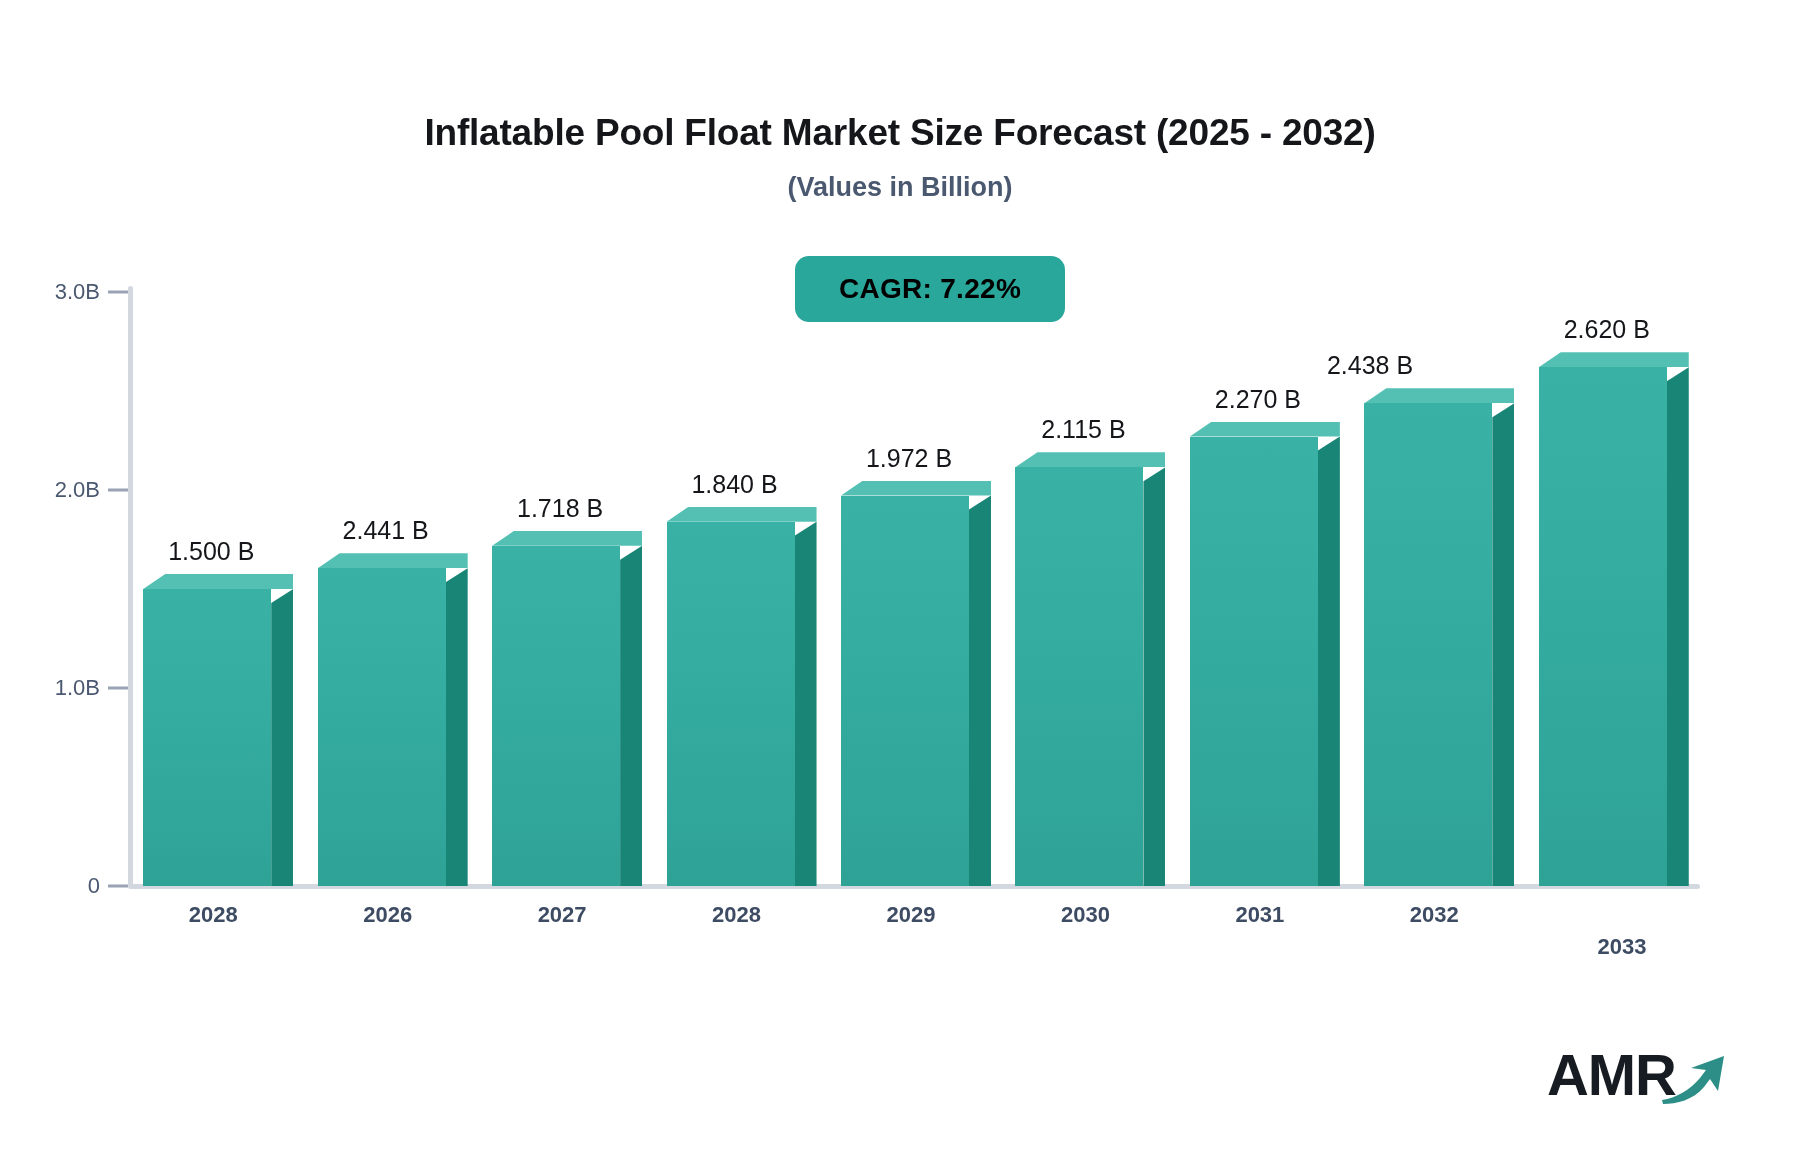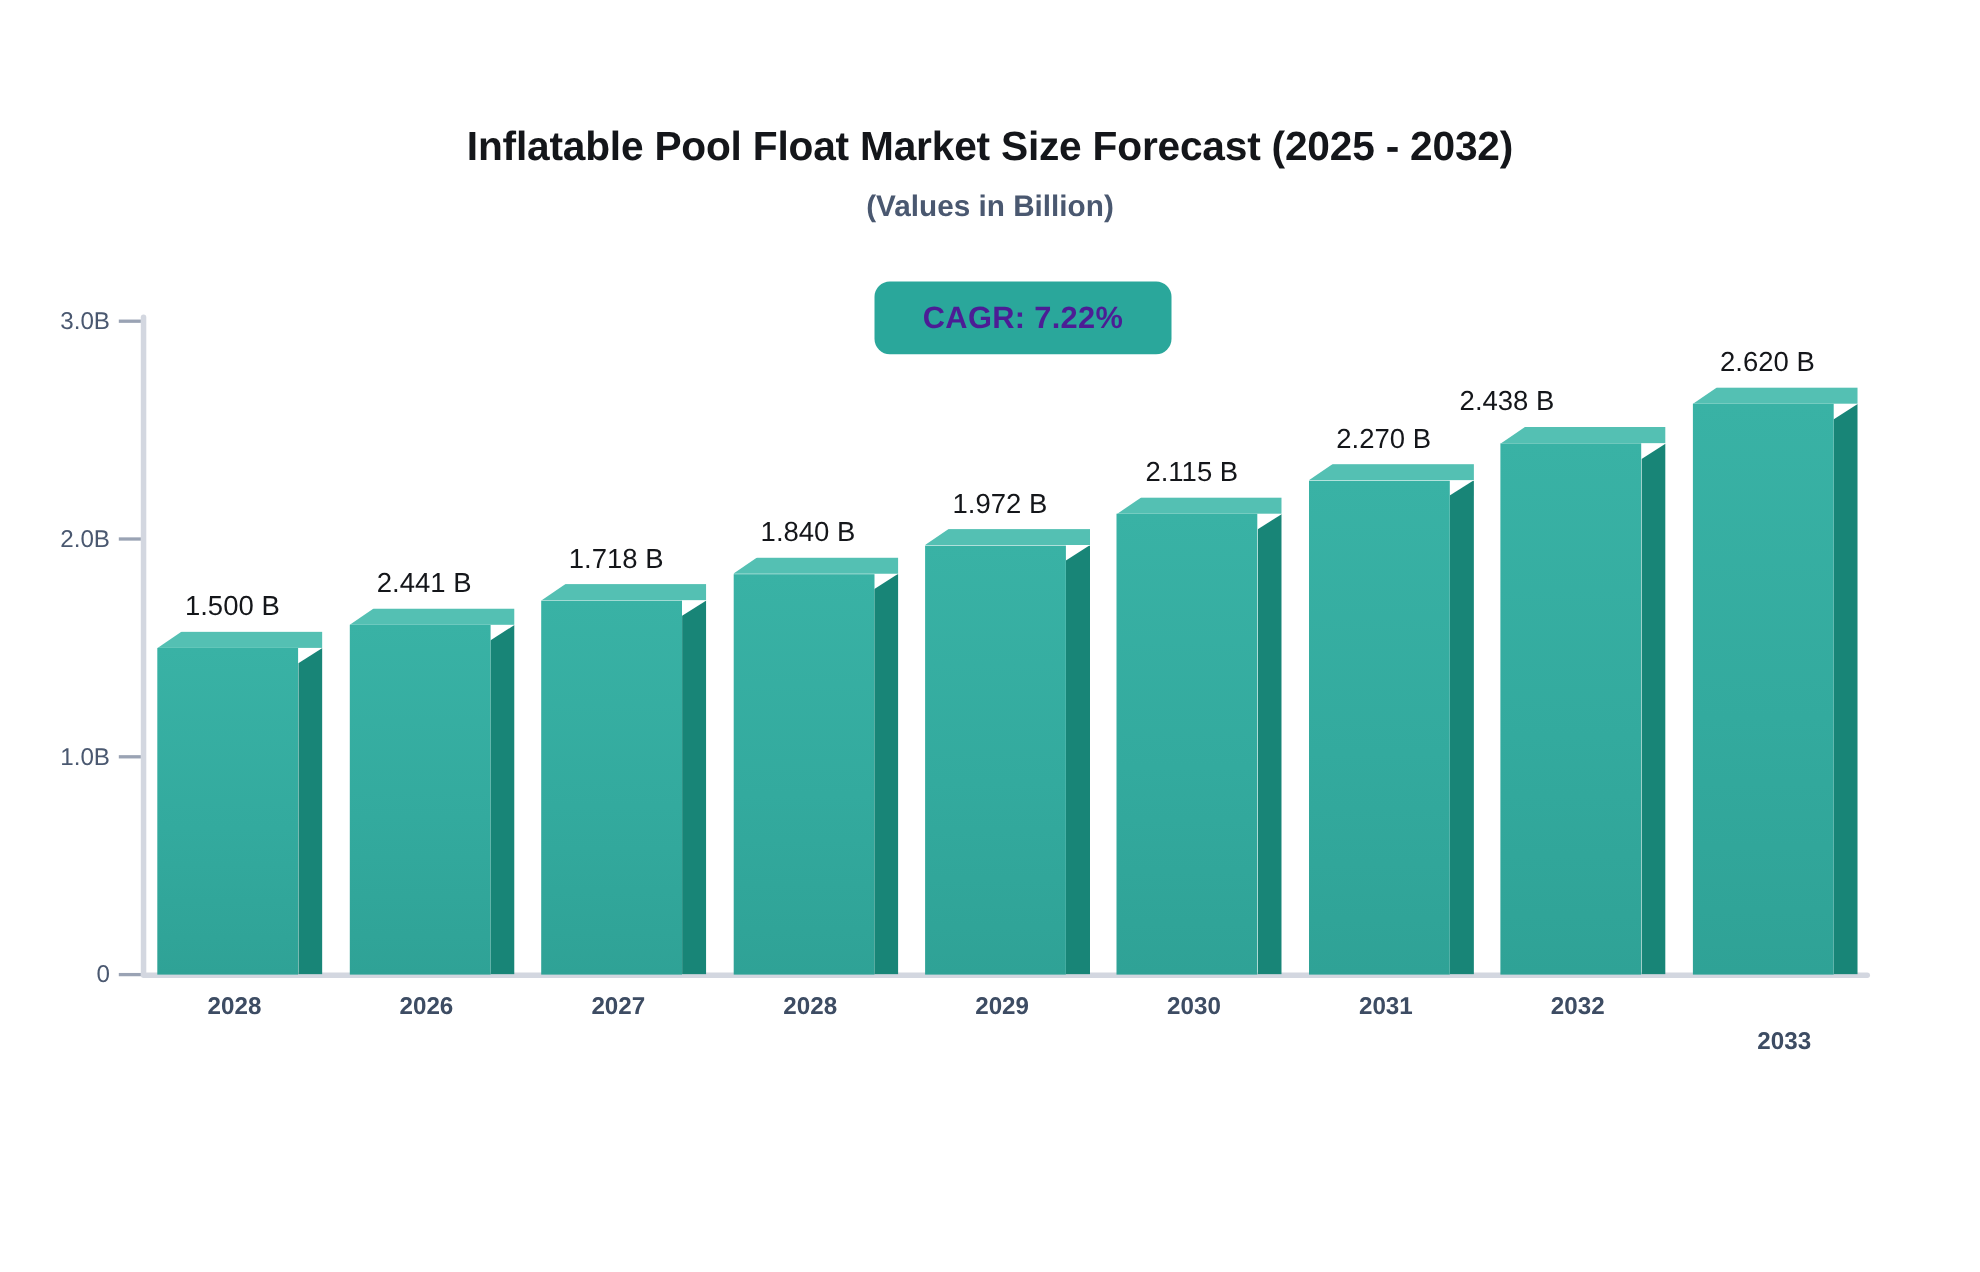--- a/index.html
+++ b/index.html
@@ -51,21 +51,21 @@
     top: 256px;
     width: 270px;
     height: 66px;
     border-radius: 14px;
     background: #2aa79b;
     display: flex;
     align-items: center;
     justify-content: center;
   }
   #cagr-badge .cagr-text {
-    color: #4c1d95;
+    color: #000000;
     font-size: 28px;
     font-weight: bold;
     letter-spacing: 0.3px;
   }
 
   
   #plot-area {
     position: absolute;
     left: 128px;
     top: 286px;
@@ -250,20 +250,28 @@
       <div class="x-tick-label" style="left: 387.667px;">2026</div>
       <div class="x-tick-label" style="left: 562.111px;">2027</div>
       <div class="x-tick-label" style="left: 736.556px;">2028</div>
       <div class="x-tick-label" style="left: 911px;">2029</div>
       <div class="x-tick-label" style="left: 1085.44px;">2030</div>
       <div class="x-tick-label" style="left: 1259.89px;">2031</div>
       <div class="x-tick-label" style="left: 1434.33px;">2032</div>
       <div class="x-tick-label" style="left: 1622px; margin-top: 32px;">2033</div>
     </div>
 
+  <div id="amr-logo">
+    <span class="amr-text">AMR</span>
+    <span class="amr-arrow">
+      <svg width="72" height="52" viewBox="0 0 72 52" xmlns="http://www.w3.org/2000/svg">
+        <path d="M2 48 C16 46 30 38 40 26 L46 18 L31 16 L64 4 L58 39 L50 27 L44 35 C33 48 17 52 3 52 Z" fill="#2c8e86"></path>
+      </svg>
+    </span>
+  </div>
 
 <div class="bar-value-label" style="left: 211.222px; top: 537px;">1.500 B</div>
     <div class="bar-value-label" style="left: 385.667px; top: 516.21px;">2.441 B</div>
     <div class="bar-value-label" style="left: 560.111px; top: 493.836px;">1.718 B</div>
     <div class="bar-value-label" style="left: 734.556px; top: 469.68px;">1.840 B</div>
     <div class="bar-value-label" style="left: 909px; top: 443.544px;">1.972 B</div>
     <div class="bar-value-label" style="left: 1083.44px; top: 415.23px;">2.115 B</div>
     <div class="bar-value-label" style="left: 1257.89px; top: 384.54px;">2.270 B</div>
     <div class="bar-value-label" style="left: 1370px; top: 351.276px;">2.438 B</div>
     <div class="bar-value-label" style="left: 1606.78px; top: 315.24px;">2.620 B</div>

